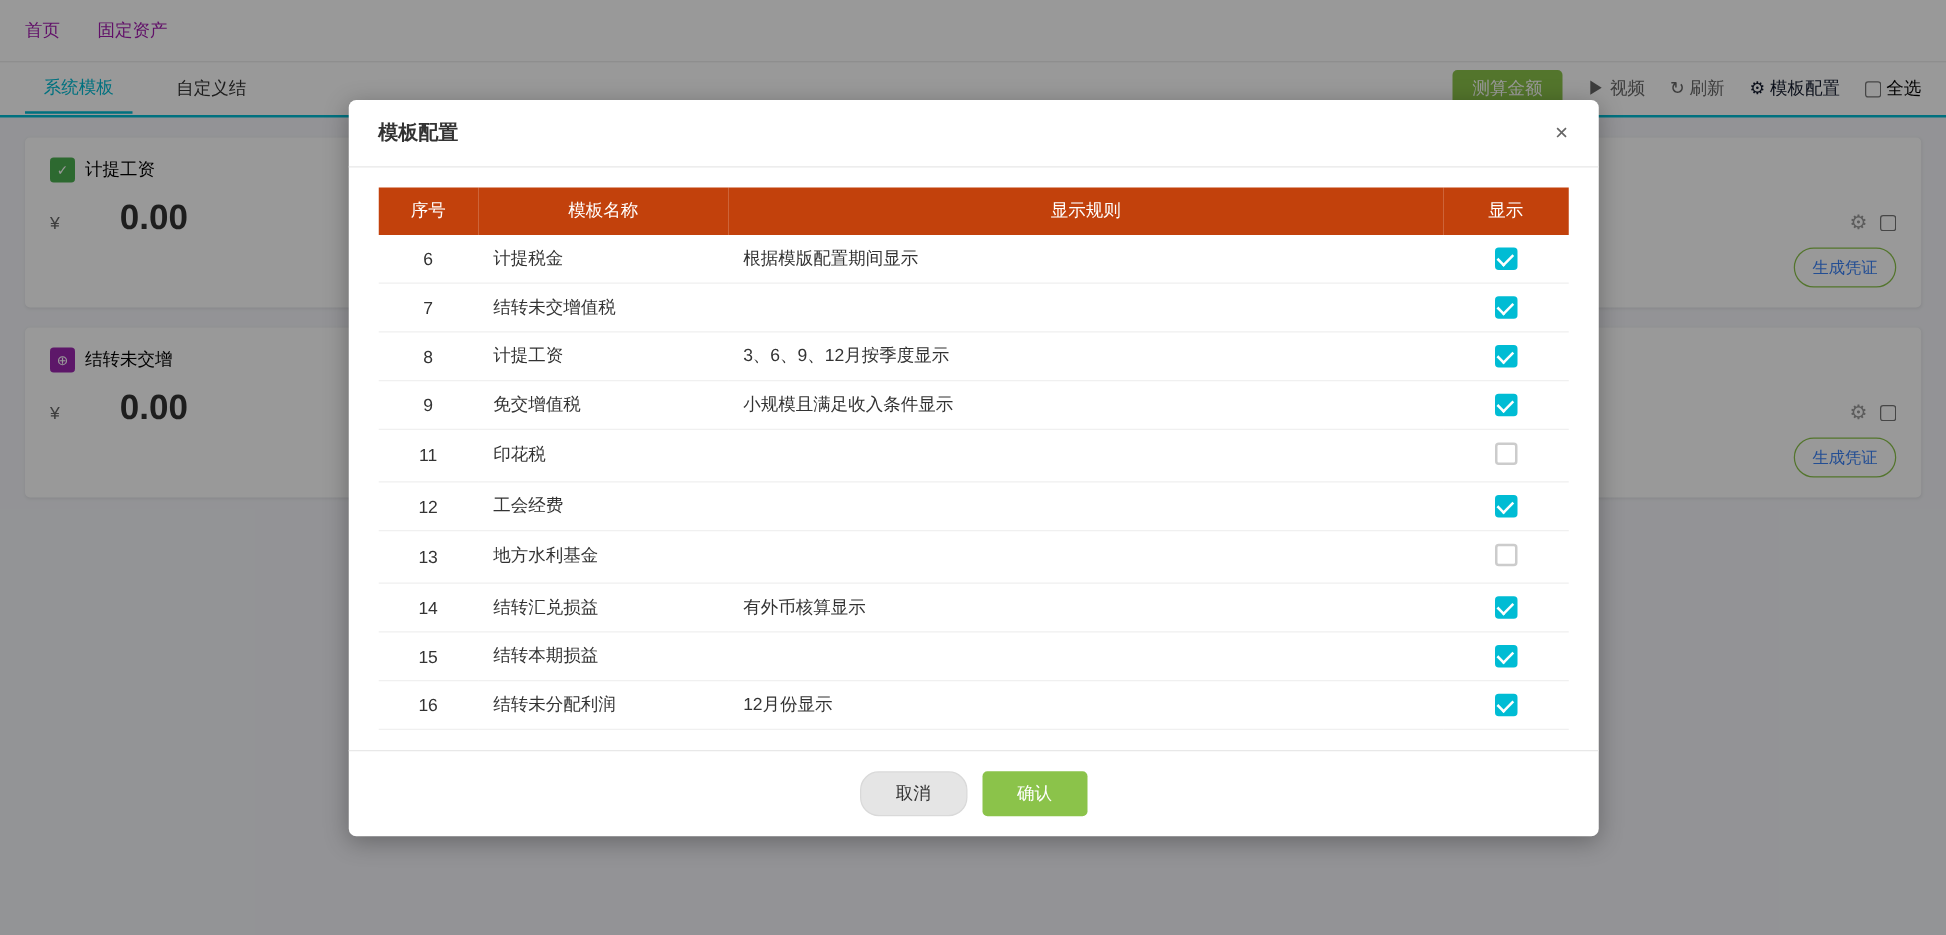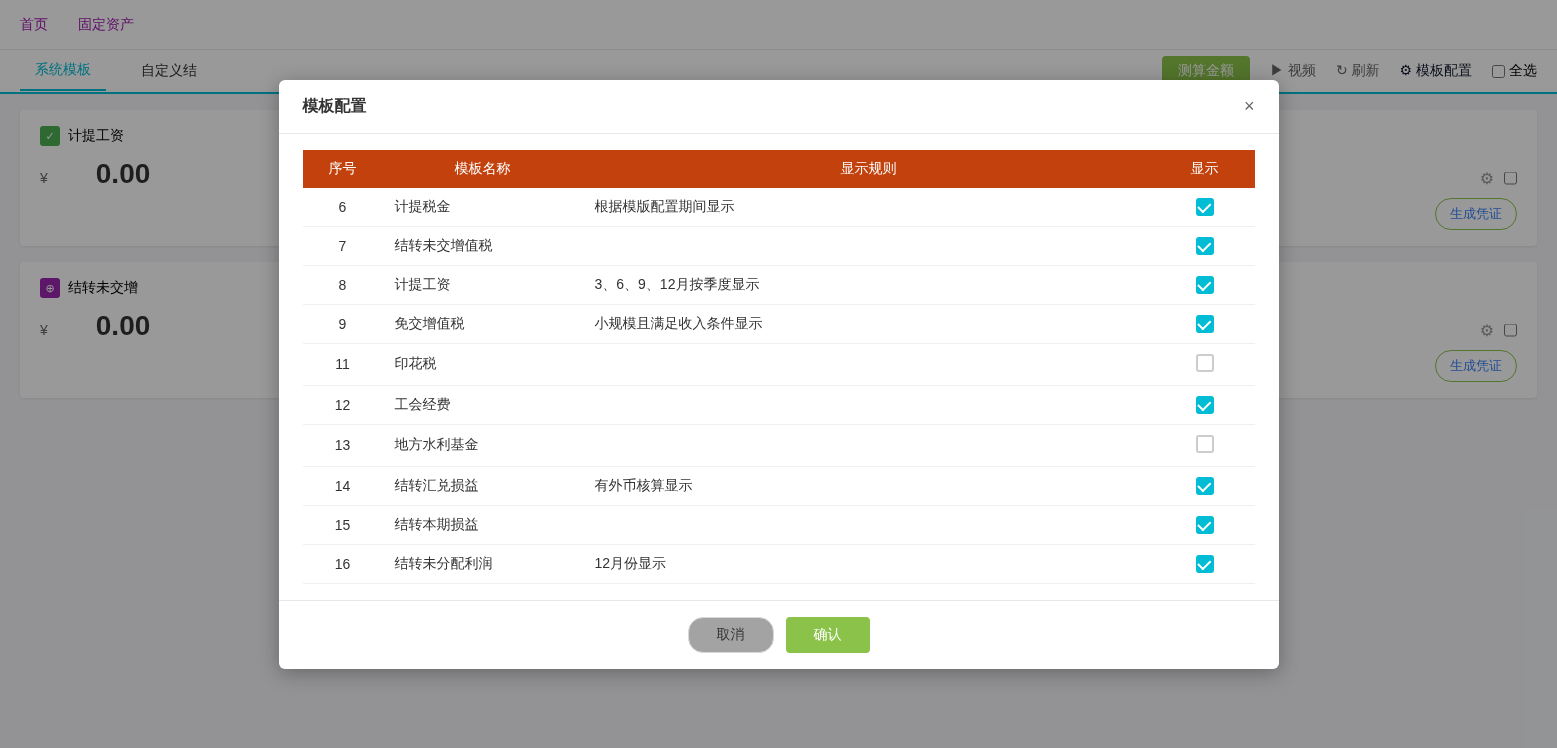--- a/index.html
+++ b/index.html
@@ -202,21 +202,21 @@
       width: 10px;
       height: 6px;
       border-left: 2px solid #fff;
       border-bottom: 2px solid #fff;
       transform: rotate(-45deg) translateY(-1px);
       display: block;
     }
 
     
     .btn-cancel {
-      background: #a3a3a3;
+      background: #e5e5e5;
       color: #333;
       border: 1px solid #d9d9d9;
       padding: 8px 28px;
       border-radius: 15px;
       cursor: pointer;
       font-size: 14px;
     }
 
     .btn-confirm {
       background: #8bc34a;

